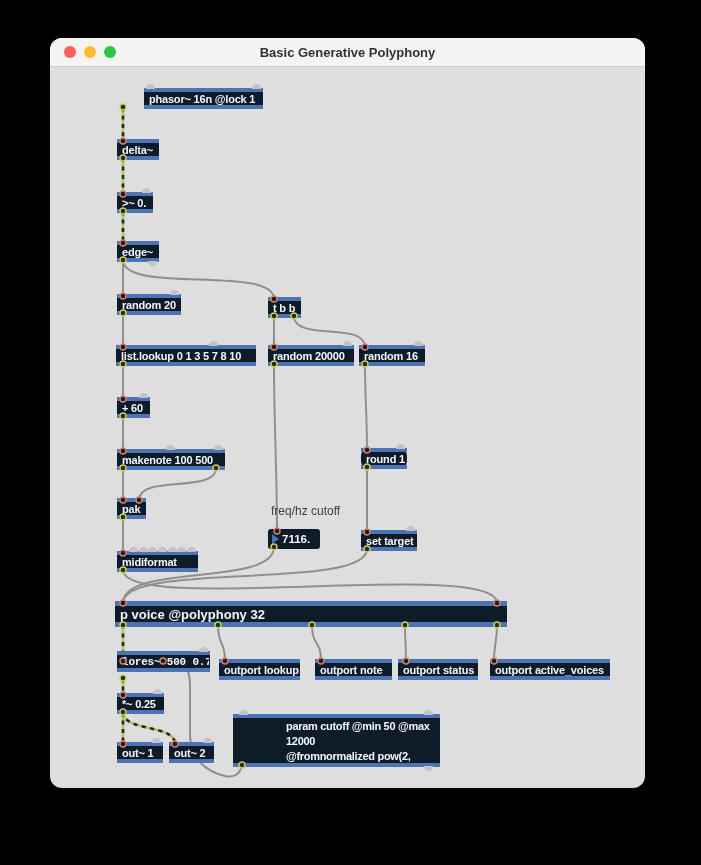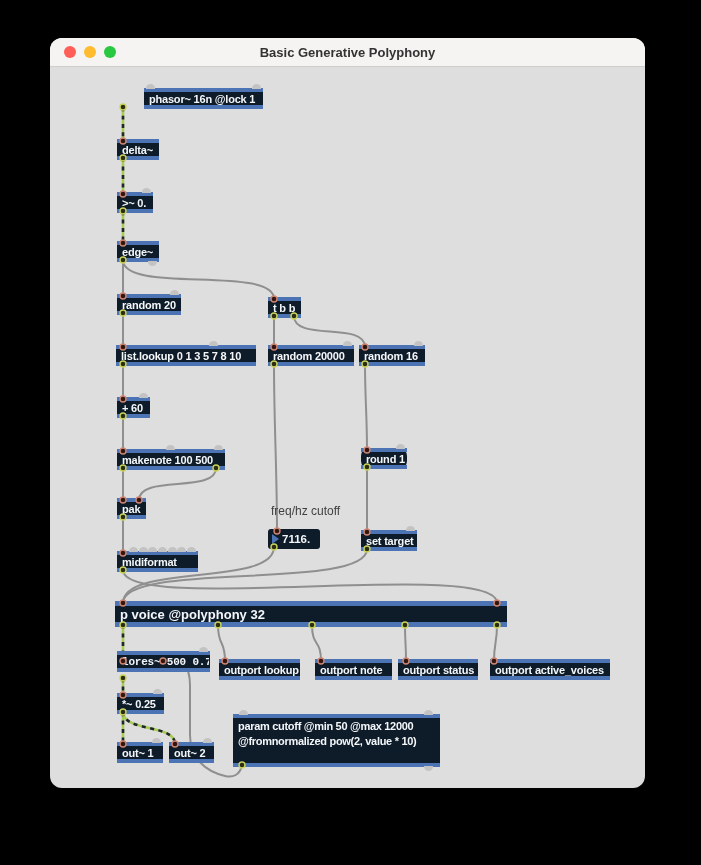--- a/index.html
+++ b/index.html
@@ -41,21 +41,21 @@
   .box.big::before,.box.big::after{height:5px;}
   .lbl{
     position:absolute;left:5px;top:4px;bottom:4px;right:1px;
     display:flex;align-items:center;overflow:hidden;
     color:var(--box-text,#f4f7fa);
     font-size:11px;font-weight:700;letter-spacing:-0.2px;white-space:nowrap;
   }
   .box.big .lbl{font-size:13px;top:5px;bottom:5px;letter-spacing:0;}
   .box.param-box .lbl{
     top:5px;bottom:5px;display:block;white-space:normal;line-height:15px;
-    font-size:11px;letter-spacing:-0.3px;
+    font-size:11px;letter-spacing:-0.3px;margin-left:48px;
   }
   .numbox{
     position:absolute;z-index:2;background:var(--box-body,#0e1b28);
     border-radius:3px;display:flex;align-items:center;padding-left:4px;
     box-sizing:border-box;color:var(--box-text,#f4f7fa);
     font-size:11.5px;font-weight:700;
   }
   .tri{
     width:0;height:0;border-top:5px solid transparent;border-bottom:5px solid transparent;
     border-left:7px solid var(--number-triangle,#4c73b4);margin-right:3px;flex:0 0 auto;

